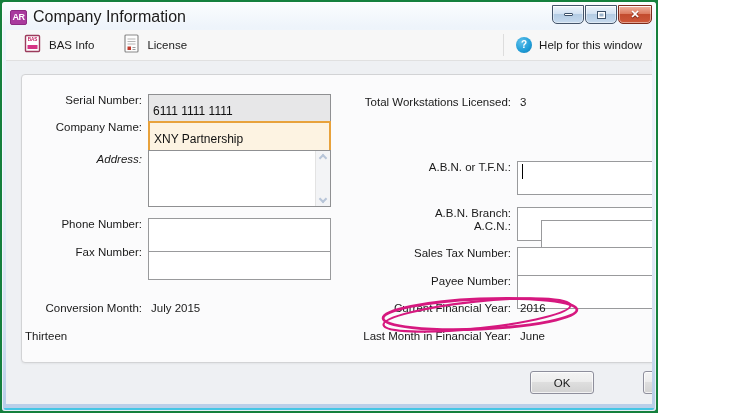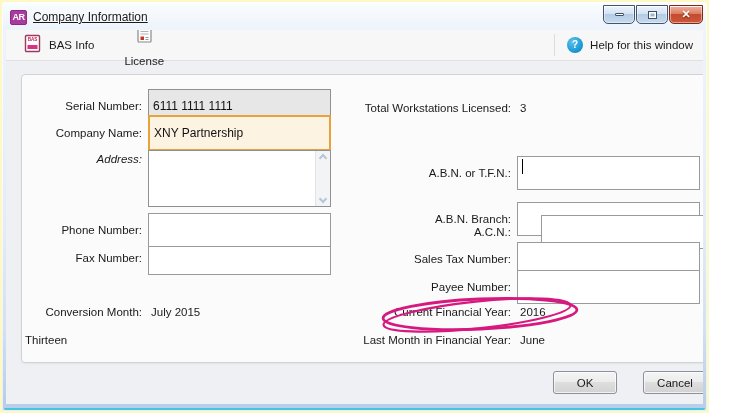--- a/index.html
+++ b/index.html
@@ -1,34 +1,34 @@
 <!DOCTYPE html>
 <html><head>
 <meta charset="utf-8">
 <style>
   * { margin:0; padding:0; box-sizing:border-box; }
   html,body { width:750px; height:413px; overflow:hidden; }
   body { font-family:"Liberation Sans", sans-serif; }
 
-  .window { position:relative; width:709px; height:413px; background:#fef9c3; }
+  .window { position:relative; width:658px; height:413px; background:#15803d; }
 
   
   .frame { position:absolute; inset:2px; border-radius:3px;
     background:linear-gradient(180deg,#fbfdfe 0%, #eef4fb 6%, #e3ecf7 55%, #d2e0f1 80%, #b9cfe9 97%);
     box-shadow: inset 0 0 0 1px rgba(255,255,255,.65); }
   .frame-cyan-line { position:absolute; left:2px; right:2px; bottom:1px; height:2px;
     background:#45c6e4; border-radius:0 0 2px 2px; }
 
   
   .titlebar { position:absolute; top:6px; left:10px; right:120px; height:22px;
     display:flex; align-items:center; }
   .app-badge { width:17px; height:15px; background:#a93a9e; border:1px solid #8c2a83;
     border-radius:2px; color:#fff; font-size:9px; font-weight:bold; line-height:13px;
     text-align:center; margin-right:6px; letter-spacing:-0.5px; }
-  .title-text { font-size:12px; color:#1b1b1b; text-shadow:0 0 3px rgba(255,255,255,.9);text-decoration:underline; }
+  .title-text { font-size:16px; color:#1b1b1b; text-shadow:0 0 3px rgba(255,255,255,.9); }
 
   
   .win-buttons { position:absolute; top:5px; right:6px; display:flex; gap:1px; }
   .wbtn { width:32px; height:19px; border:1px solid #44546a; border-radius:0 0 5px 5px;
     background:linear-gradient(180deg,#eef5fc 0%, #d3e2f2 45%, #b4cce4 50%, #c6daee 100%);
     box-shadow:inset 0 1px 0 rgba(255,255,255,.8), inset 0 0 0 1px rgba(255,255,255,.45);
     display:flex; align-items:center; justify-content:center; cursor:default; }
   .wbtn.close { width:34px; border-color:#7c2a1b;
     background:linear-gradient(180deg,#f0b3a1 0%, #dd7d62 45%, #c34c2f 50%, #cd573a 100%); }
   .glyph-min { width:9px; height:3px; background:#fff; border:1px solid #3c5068; border-radius:1px; }
@@ -39,34 +39,34 @@
 
   
   .client { position:absolute; top:30px; left:6px; right:6px; bottom:9px;
     background:#eef0f3; overflow:hidden; }
 
   
   .toolbar { position:absolute; top:0; left:0; right:0; height:31px; background:#f7f7f7;
     border-bottom:1px solid #e0e0e0; display:flex; align-items:center; padding:0 10px; }
   .tool-btn { display:flex; align-items:center; gap:8px; padding:3px 8px; border-radius:2px;
     cursor:default; }
-  .tool-btn + .tool-btn { margin-left:14px;flex-direction:column; }
+  .tool-btn + .tool-btn { margin-left:14px; }
   .tool-label { font-size:11.5px; color:#1b1b1b; }
   .help-area { margin-left:auto; display:flex; align-items:center; gap:7px;
     border-left:1px solid #dddddd; padding-left:12px; height:22px; }
   .help-icon { width:16px; height:16px; border-radius:50%;
     background:radial-gradient(circle at 35% 30%, #5fc0ea, #1e9cd7 60%, #1577ad);
     color:#fff; font-size:10px; font-weight:bold; text-align:center; line-height:16px; }
 
   
   .panel { position:absolute; left:15px; top:44px; width:706px; height:289px;
     background:#fbfbfc; border:1px solid #d2d3d5; border-radius:4px;
     box-shadow:0 1px 2px rgba(0,0,0,.05); }
 
-  .row { position:absolute; display:flex; align-items:center; height:24px; left:0; }
+  .row { position:absolute; display:flex; align-items:flex-start; height:24px; left:0; }
   .lab { font-size:11.5px; color:#1a1a1a; text-align:right; }
   .lab-l { width:120px; margin-right:6px; }
   .val { font-size:11.5px; color:#1a1a1a; padding-left:3px; }
 
   .input { width:183px; height:21px; border:1px solid #999a9c; background:#fff;
     font-family:"Liberation Sans", sans-serif; font-size:12px; color:#111; padding:16px 4px; }
   .input.readonly { background:#e7e7e8; border-color:#8f9092; }
   .input.focus-highlight { border:2px solid #e8a23c; background:#fdf3e2; height:22px; }
   .ctrl-wrap { position:relative; }
   .caret { position:absolute; left:5px; top:3px; width:1px; height:15px; background:#000; }
@@ -85,21 +85,21 @@
   
   .annot { position:absolute; left:356px; top:219px; width:204px; height:42px;
     pointer-events:none; }
 
   
   .footer-btn { position:absolute; height:23px; width:64px; top:341px;
     border:1px solid #8e8f9c; border-radius:3px; font-family:"Liberation Sans",sans-serif;
     font-size:11.5px; color:#1a1a1a;
     background:linear-gradient(180deg,#f4f4f4 0%, #ededed 45%, #dedede 50%, #d2d2d2 100%);
     box-shadow:inset 0 0 0 1px rgba(255,255,255,.7); }
-  .footer-btn.ok { left:547px; }
+  .footer-btn.ok { left:524px; }
   .footer-btn.cancel { left:637px; }
 
   svg text { font-family:"Liberation Sans", sans-serif; }
 </style>
 </head>
 <body>
 
 <div class="window">
   <div class="frame">
     <div class="frame-cyan-line"></div>

